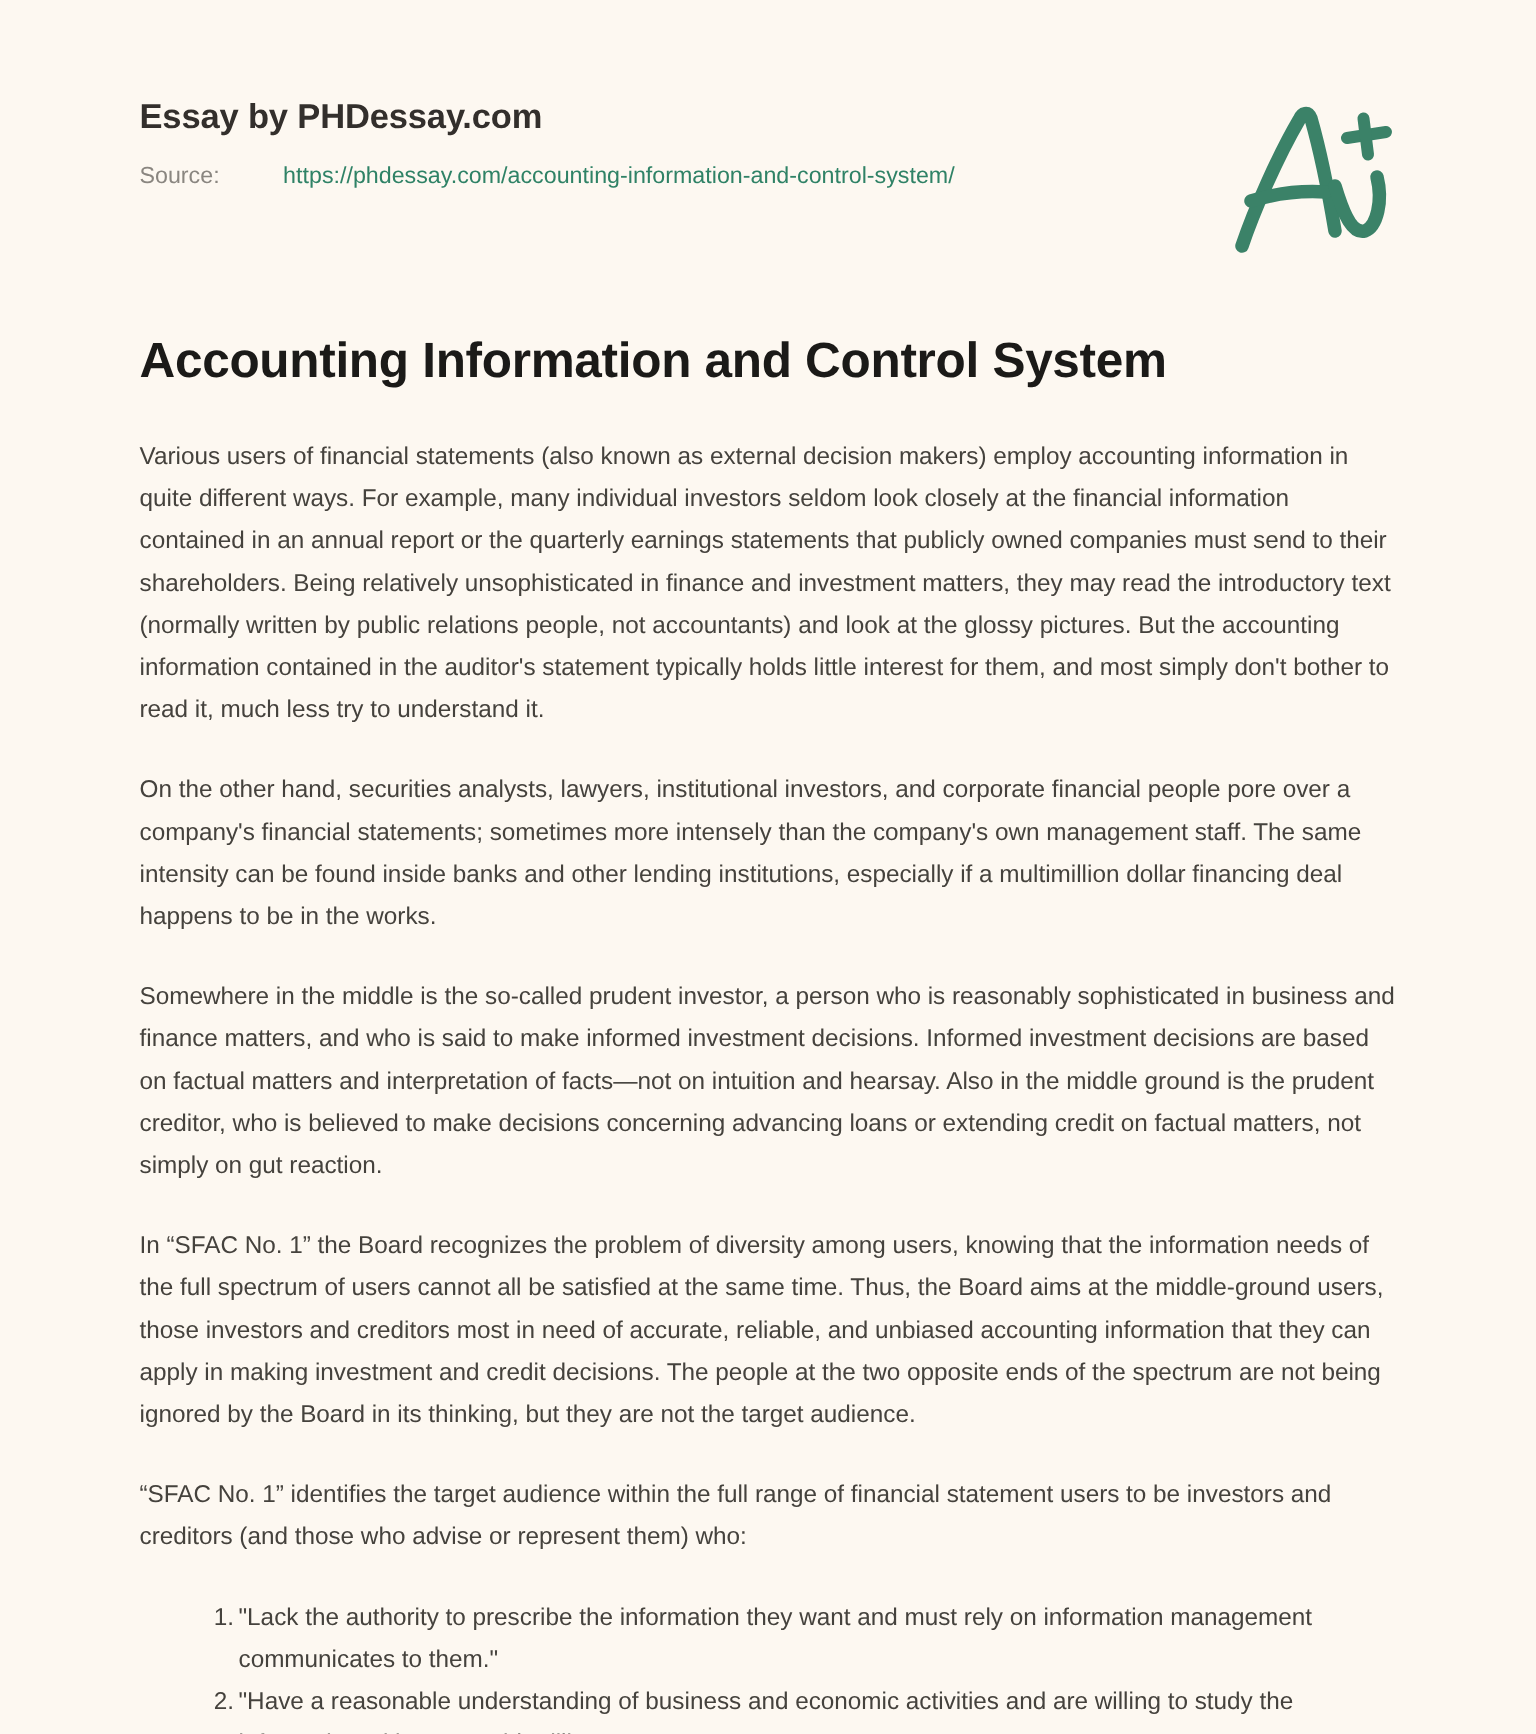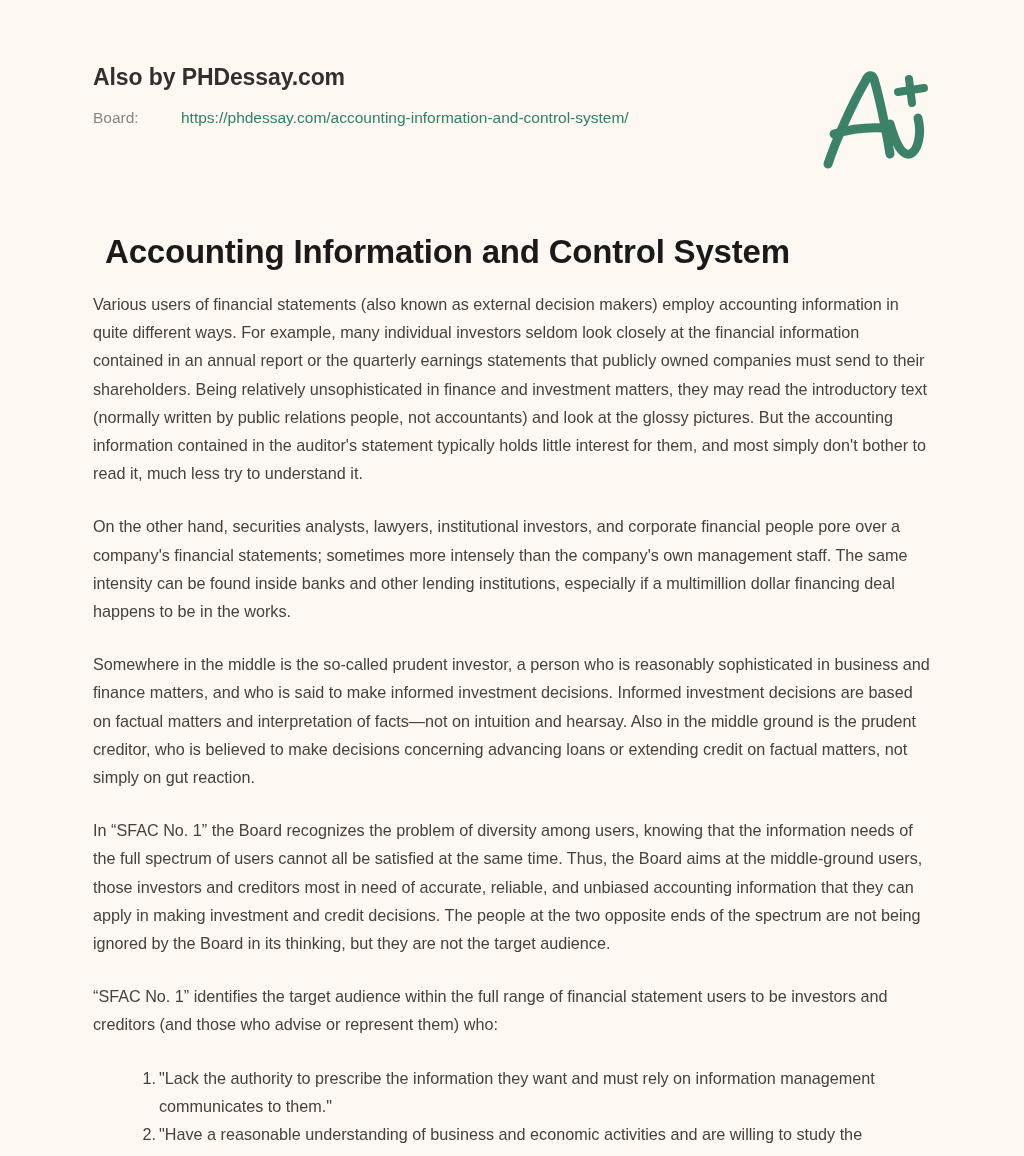--- a/index.html
+++ b/index.html
@@ -66,21 +66,21 @@
     height: 110px;
   }
   .logo svg { display: block; }
 
   
   .title {
     position: absolute;
     left: 93px;
     top: 219px;
     right: 80px;
-    margin: 12px;
+    margin: 0;
     font-size: 33px;
     font-weight: bold;
     color: #1b1a18;
     letter-spacing: -0.2px;
     line-height: 1.25;
   }
 
   
   .article {
     position: absolute;
@@ -123,23 +123,23 @@
     text-align: right;
     color: #45423d;
   }
 </style>
 </head>
 <body>
 
 <div class="page">
 
   <div class="header">
-    <div class="brand-line">Also by PHDessay.com</div>
+    <div class="brand-line">Essay by PHDessay.com</div>
     <div class="source-line">
-      <span class="source-label">Board:</span>
+      <span class="source-label">Source:</span>
       <span class="source-url">https://phdessay.com/accounting-information-and-control-system/</span>
     </div>
   </div>
 
   <div class="logo">
     <svg width="130" height="110" viewBox="0 0 130 110" xmlns="http://www.w3.org/2000/svg" fill="none" stroke="#3b8268" stroke-linecap="round" stroke-linejoin="round">
       <path d="M22 102 C30 78 46 42 60 18 C62 13 66 12 68 17 C74 38 80 68 84 92" stroke-width="9"></path>
       <path d="M28 72 C44 67 62 65 78 66" stroke-width="9"></path>
       <path d="M84 62 C90 82 96 94 104 92 C112 89 116 72 112 56" stroke-width="9"></path>
       <path d="M92 30 L118 26" stroke-width="8"></path>

